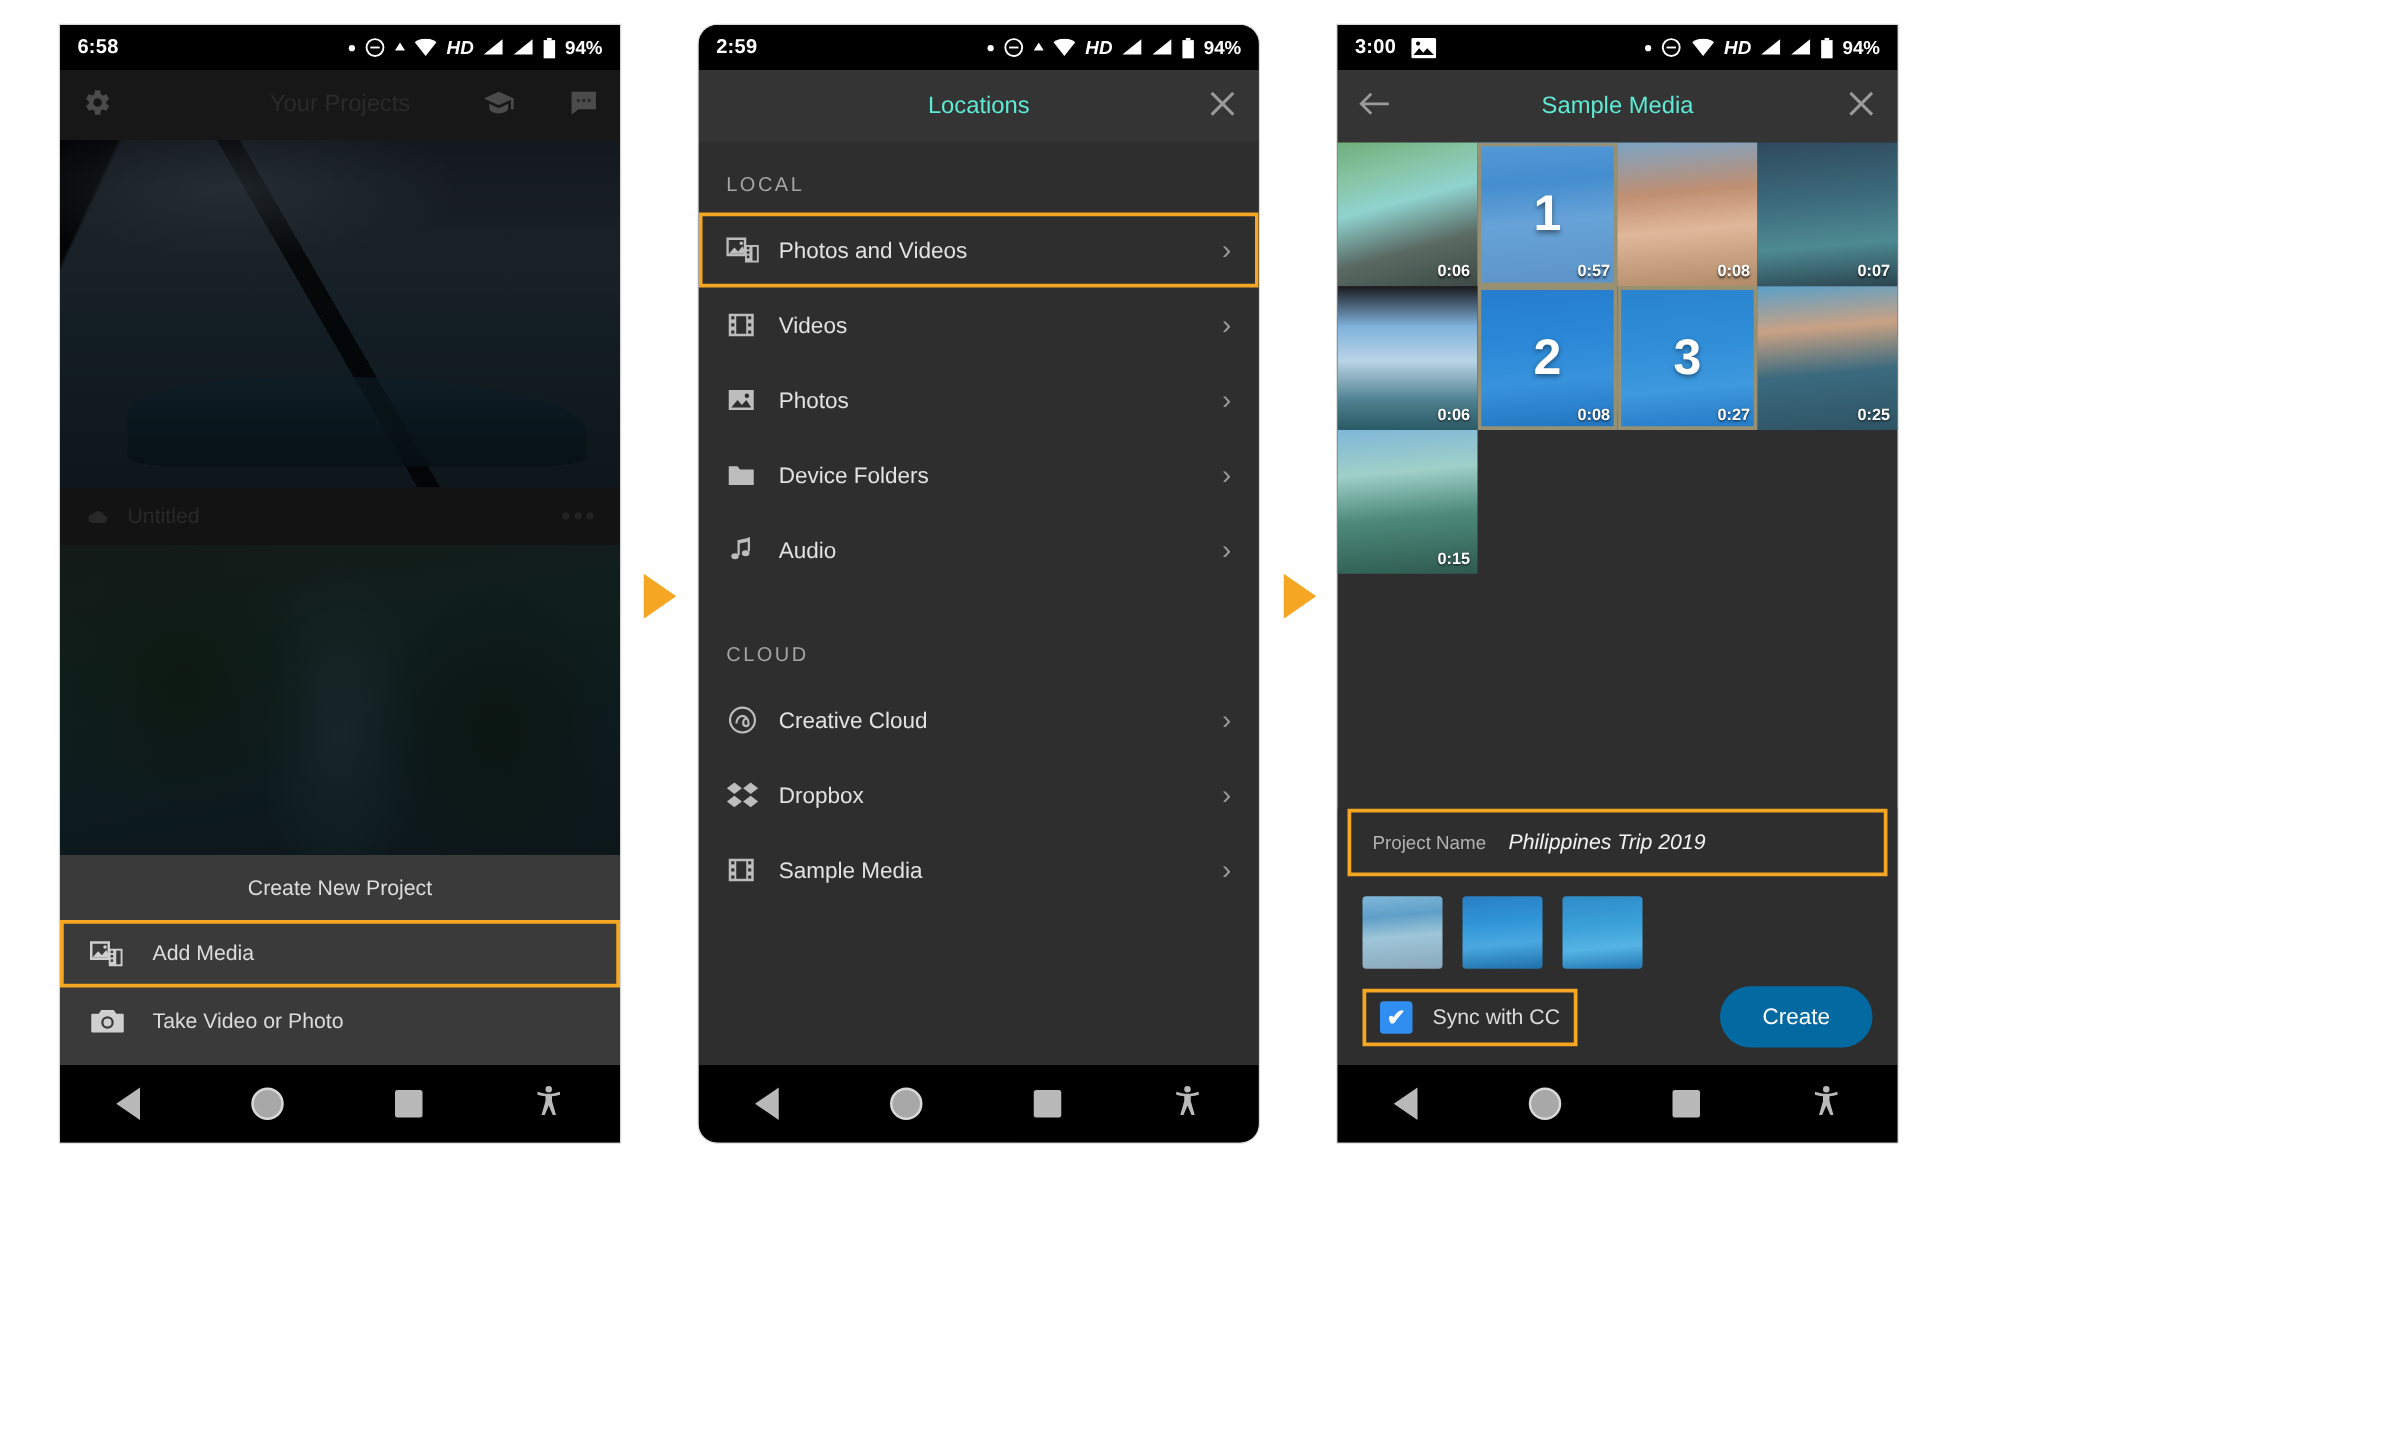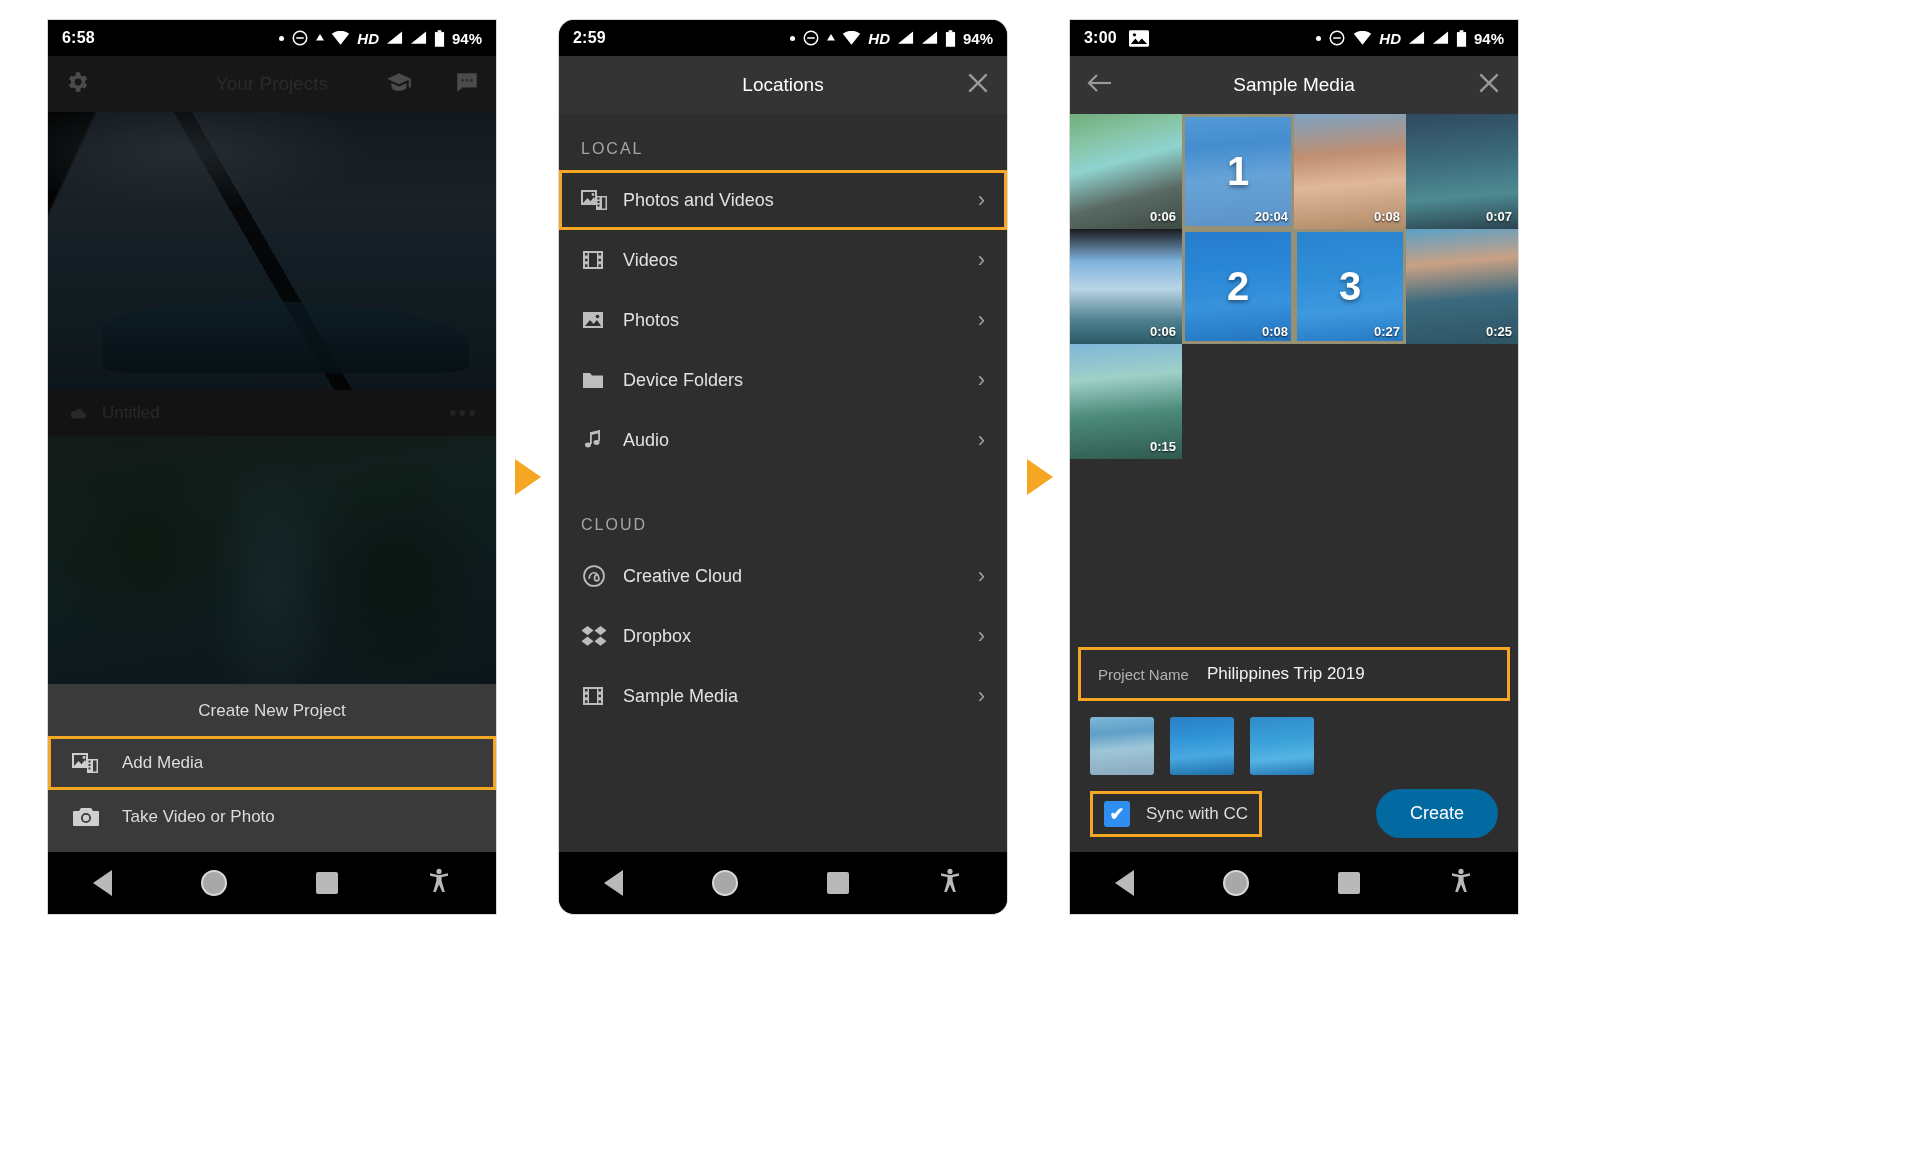--- a/index.html
+++ b/index.html
@@ -49,21 +49,21 @@
   .nav-recent { width: 22px; height: 22px; background: #b9b9b9; border-radius: 2px; }
   .nav-access { color: #b9b9b9; font-size: 26px; line-height: 1; }
 
   
   .appbar {
     height: 58px; display: flex; align-items: center;
     padding: 0 16px; position: relative; background: #343434;
   }
   .appbar-title {
     position: absolute; left: 0; right: 0; text-align: center;
-    font-size: 19px; color: #ffffff; pointer-events: none;
+    font-size: 19px; color: #5eead4; pointer-events: none;
   }
   .appbar .ic { color: #9a9a9a; z-index: 2; }
   .p1-appbar { height: 56px; display:flex; align-items:center; padding:0 16px;
                position:relative; background:#343434; }
   .p1-appbar .t { position:absolute; left:0; right:0; text-align:center;
                   font-size:19px; color:#5d5d5d; }
   .p1-icon { color:#4b4b4b; z-index:2; }
   .p1-right { margin-left:auto; display:flex; gap:42px; z-index:2; }
 
   .proj-card { position:relative; }
@@ -132,21 +132,21 @@
   .t6{background:linear-gradient(175deg,#3c6b43 0%,#4f8a55 32%,#7bb98c 55%,#cfe0d4 80%,#93b8bd 100%);}
   .t7{background:linear-gradient(175deg,#2a7fc4 0%,#2f94d6 35%,#4aa8e0 65%,#1e6fa8 100%);}
   .t8{background:linear-gradient(175deg,#2f8cc8 0%,#3aa0d8 40%,#55b4e4 70%,#2377b4 100%);}
   .t9{background:linear-gradient(175deg,#5aa0c8 0%,#c9a184 30%,#3b6a7e 60%,#2e5464 100%);}
   .t10{background:linear-gradient(175deg,#7fb7d8 0%,#9fd0c8 30%,#4c8a7a 60%,#2f5a50 100%);}
 
   .p3-bottom { position:absolute; left:0; right:0; bottom:62px; background:#2e2e2e; }
   .pname-row { display:flex; align-items:center; gap:18px; height:54px; padding:0 20px;
                color:#dcdcdc; font-size:16px; margin:0 8px; }
   .pname-label { color:#b2b2b2; font-size:15px; }
-  .pname-value { color:#f2f2f2; font-size:17px; }
+  .pname-value { color:#f2f2f2; font-size:17px;font-style:italic; }
   .sel-strip { display:flex; gap:16px; padding:16px 20px 14px; }
   .sel-thumb { width:64px; height:58px; border-radius:3px; overflow:hidden; }
   .p3-actions { display:flex; align-items:center; padding:0 20px 14px; gap:10px; }
   .sync-box { display:flex; align-items:center; gap:16px; padding:10px 14px; }
   .cb { width:26px; height:26px; background:#2f8ef0; border-radius:3px;
         display:flex; align-items:center; justify-content:center;
         color:#fff; font-size:18px; font-weight:bold; }
   .sync-label { color:#dcdcdc; font-size:17px; }
   .create-btn { margin-left:auto; background:#0369a1; color:#fff; font-size:18px;
                 padding:14px 34px; border-radius:26px; }
@@ -509,21 +509,21 @@
       </span>
     </div>
 
     <div class="grid">
       <div class="cell t1">
           <span class="dur">0:06</span>
         </div>
       <div class="cell t2 sel">
           <span class="tint"></span>
           <span class="badge">1</span>
-          <span class="dur">20:04</span>
+          <span class="dur">0:57</span>
         </div>
       <div class="cell t3">
           <span class="dur">0:08</span>
         </div>
       <div class="cell t4">
           <span class="dur">0:07</span>
         </div>
 
       <div class="cell t5">
           <span class="dur">0:06</span>

